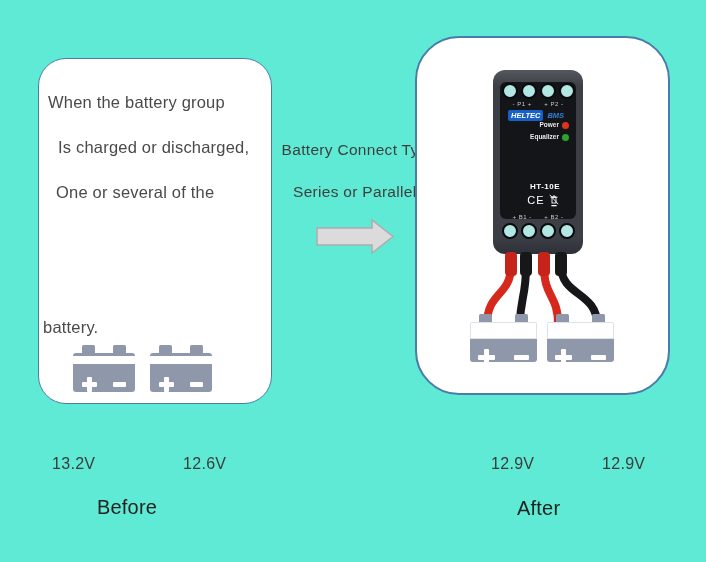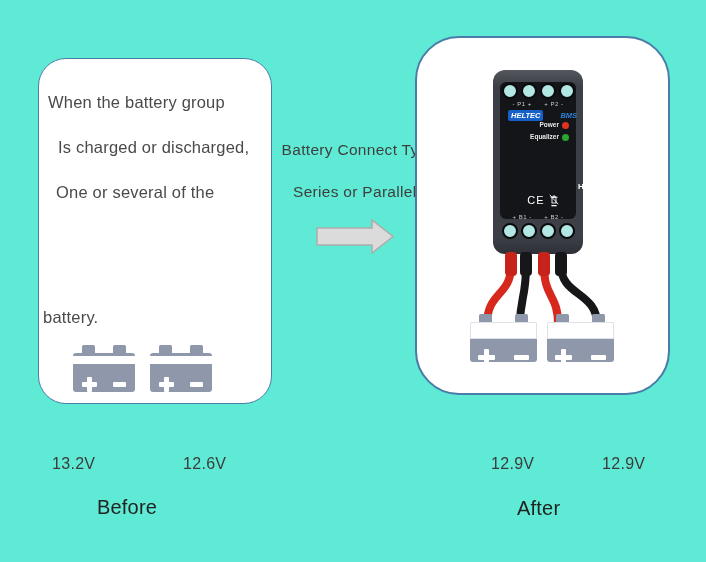--- a/index.html
+++ b/index.html
@@ -47,50 +47,50 @@
   .face{position:absolute;left:500px;top:82px;width:76px;height:137px;background:#141519;border-radius:6px;}
   .tcirc{position:absolute;width:16px;height:16px;border-radius:50%;background:#b2e7e3;
          border:2.5px solid #0a0b0d;box-sizing:border-box;}
   .portrow{position:absolute;left:0;width:100%;display:flex;justify-content:space-evenly;
            font-size:6px;color:#c9c9c9;letter-spacing:0.5px;white-space:nowrap;}
   .portrow.toprow{top:19px;}
   .portrow.bottomrow{top:132px;}
   .logo{position:absolute;top:28px;left:8px;display:flex;align-items:center;
         font-style:italic;font-weight:bold;font-size:7.5px;line-height:1;}
   .logo .chip{background:#1660c8;color:#fff;padding:1.5px 3px;border-radius:2px;}
-  .logo .suffix{color:#2f80da;margin-left:17px;text-align:center;}
+  .logo .suffix{color:#2f80da;margin-left:4px;text-align:center;}
   .ledrow{position:absolute;right:7px;display:flex;align-items:center;gap:3px;
           font-size:6.5px;color:#e8e8e8;font-weight:bold;line-height:1;}
   .ledrow.power{top:40px;}
   .ledrow.equalizer{top:52px;}
   .led{width:7px;height:7px;border-radius:50%;}
   .led.red{background:#e0331f;}
   .led.green{background:#2aa62e;}
   .model{position:absolute;top:100px;left:0;width:100%;text-align:center;padding-left:14px;
-         box-sizing:border-box;color:#fff;font-weight:bold;font-size:8px;letter-spacing:0.5px;margin-left:48px;}
+         box-sizing:border-box;color:#fff;font-weight:bold;font-size:8px;letter-spacing:0.5px;}
   .cert{position:absolute;top:112px;left:0;width:100%;display:flex;justify-content:center;
         align-items:center;gap:4px;padding-left:10px;box-sizing:border-box;}
   .ce{font-size:11px;color:#fff;letter-spacing:1px;line-height:1;}
 
   .wires{position:absolute;left:460px;top:248px;}
 
   
   .v{position:absolute;font-size:16px;color:#3c3c3c;letter-spacing:0.3px;white-space:nowrap;}
   .phase{position:absolute;font-size:20px;color:#222;letter-spacing:0.2px;white-space:nowrap;}
 </style>
 </head>
 <body>
 
 <div class="stage">
 
   <div class="panel panel-before"></div>
   <div class="ltext" style="left:48px;top:93px">When the battery group</div>
   <div class="ltext" style="left:58px;top:138px">Is charged or discharged,</div>
   <div class="ltext" style="left:56px;top:183px">One or several of the</div>
-  <div class="ltext" style="left:43px;top:308px">battery.</div>
+  <div class="ltext" style="left:43px;top:318px">battery.</div>
 
   <div class="bat bat--before" style="left:73px;top:345px">
     <div class="bterm l"></div>
     <div class="bterm r"></div>
     <div class="bbody">
       <div class="bstripe"></div>
       <div class="bsy">
         <div class="plus"></div>
         <div class="minus"></div>
       </div>

